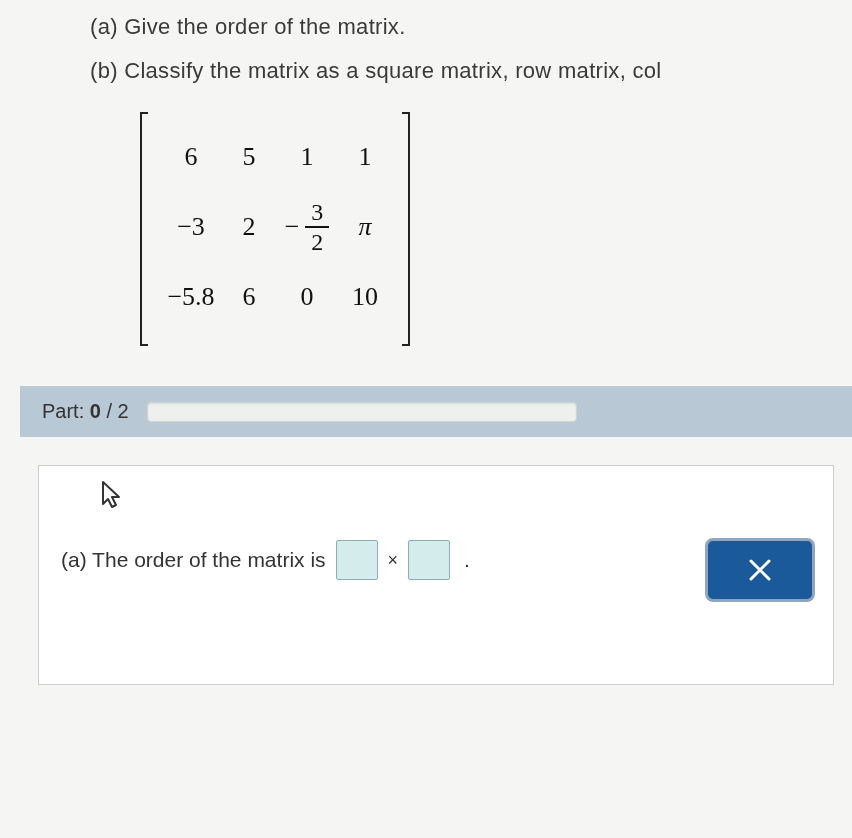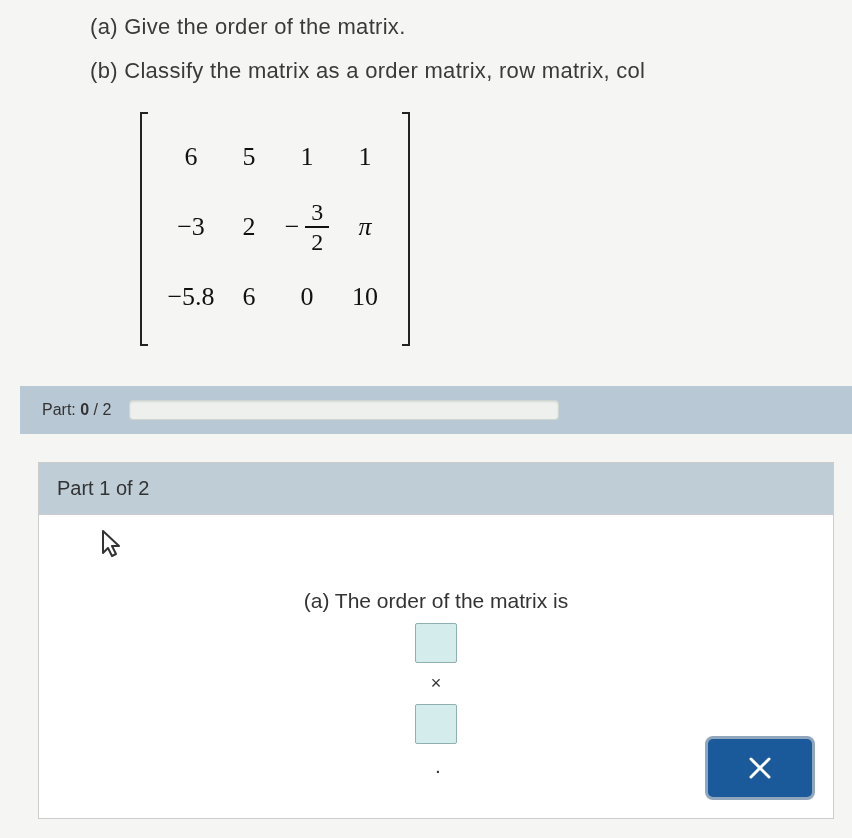--- a/index.html
+++ b/index.html
@@ -82,21 +82,21 @@
 
   .progress-band {
     background: #b8c8d4;
     margin: 32px 0 0 0;
     padding: 14px 22px;
     display: flex;
     align-items: center;
     gap: 18px;
   }
   .progress-label {
-    font-size: 16px;
+    font-size: 20px;
     color: #333;
   }
   .progress-track {
     flex: 1;
     max-width: 430px;
     height: 20px;
     background: #eef0ee;
     border: 1px solid #cfd6cf;
     border-radius: 4px;
     box-shadow: inset 0 1px 2px rgba(0,0,0,0.1);
@@ -126,21 +126,20 @@
     left: 60px;
   }
   .answer-row {
     margin-top: 54px;
     font-size: 21px;
     color: #333;
     display: flex;
     align-items: center;
     gap: 10px;
     flex-wrap: wrap;
-    flex-direction: column;
   }
   .answer-box {
     width: 42px;
     height: 40px;
     background: #d5eced;
     border: 1px solid #8fb0b0;
     border-radius: 2px;
   }
   .times-sym {
     font-size: 18px;
@@ -164,21 +163,21 @@
     cursor: pointer;
   }
   .x-button svg { display: block; }
 </style>
 </head>
 <body>
 
 <div class="page">
 
   <div class="question-line">(a) Give the order of the matrix.</div>
-  <div class="question-line">(b) Classify the matrix as a order matrix, row matrix, col</div>
+  <div class="question-line">(b) Classify the matrix as a square matrix, row matrix, col</div>
 
   <div class="matrix-wrap">
     <div class="bracket-left"></div>
     <div class="bracket-right"></div>
 
     <div class="mrow">
       <div class="mcell">6</div>
       <div class="mcell">5</div>
       <div class="mcell">1</div>
       <div class="mcell">1</div>
@@ -209,21 +208,20 @@
   </div>
 
   <div class="progress-band">
     <div class="progress-label">
       <span>Part: </span><b>0</b><span> / </span><span>2</span>
     </div>
     <div class="progress-track"></div>
   </div>
 
   <div class="part-block">
-    <div class="part-header">Part 1 of 2</div>
     <div class="part-body">
       <span class="cursor-icon">
         <svg width="26" height="30" viewBox="0 0 26 30">
           <path d="M4 2 L4 24 L9 19 L13 27 L17 25 L13 17 L20 17 Z" fill="none" stroke="#333" stroke-width="2" stroke-linejoin="round"></path>
         </svg>
       </span>
 
       <div class="answer-row">
         <span>(a) The order of the matrix is</span>
         <span class="answer-box"></span>

